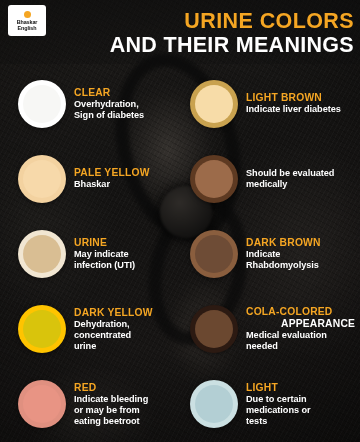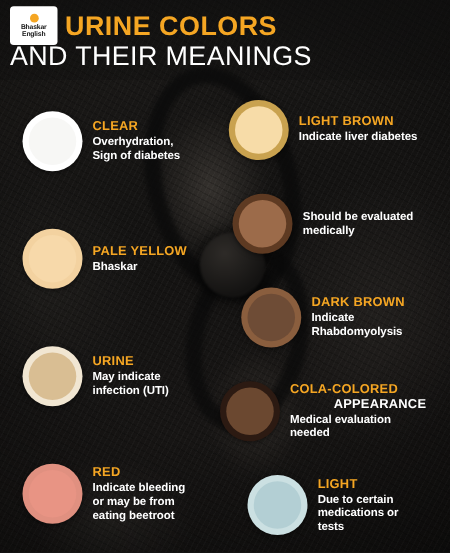--- a/index.html
+++ b/index.html
@@ -97,55 +97,55 @@
     font-size: 5.4px;
     font-weight: bold;
     color: #111;
     line-height: 6.2px;
     letter-spacing: -.1px;
   }
 
   .titles {
     position: absolute;
     left: 52px; right: 6px; top: 9px;
-    text-align: left;
+    text-align: right;
   }
   .title-1 {
     color: #F5A623;
     font-size: 21.5px;
     font-weight: bold;
     letter-spacing: .4px;
     line-height: 24px;
     white-space: nowrap;
   }
   .title-2 {
     color: #ffffff;
     font-size: 21.5px;
-    font-weight: normal;
+    font-weight: bold;
     letter-spacing: .3px;
     line-height: 25px;
     white-space: nowrap;
     margin-left: -44px;
   }
 
   
   .columns {
     position: absolute;
     top: 66px; left: 0; right: 0; bottom: 0;
     display: flex;
     z-index: 6;
   }
   .col {
     flex: 1;
     display: flex;
     flex-direction: column;
-    padding: 0 19px;
+    padding: 0 4px;
   }
   .col.left  { padding-left: 18px; }
-  .col.right { padding-left: 2px; align-items: center; }
+  .col.right { padding-left: 2px; }
 
   .item {
     flex: 1;
     display: flex;
     align-items: center;
     gap: 8px;
   }
 
   .swatch {
     flex: 0 0 auto;
@@ -230,20 +230,29 @@
       <div class="item">
         <div class="swatch" style="background: rgb(241, 230, 210);">
           <div class="swatch-inner" style="background: rgb(217, 190, 147);"></div>
         </div>
         <div class="texts">
           <div class="label">URINE</div>
           <div class="desc">May indicate<br>infection (UTI)</div>
         </div>
       </div>
       <div class="item">
+        <div class="swatch" style="background: rgb(255, 196, 0);">
+          <div class="swatch-inner" style="background: rgb(217, 196, 12);"></div>
+        </div>
+        <div class="texts">
+          <div class="label">DARK YELLOW</div>
+          <div class="desc">Dehydration,<br>concentrated<br>urine</div>
+        </div>
+      </div>
+      <div class="item">
         <div class="swatch" style="background: rgb(224, 144, 128);">
           <div class="swatch-inner" style="background: rgb(232, 148, 132);"></div>
         </div>
         <div class="texts">
           <div class="label">RED</div>
           <div class="desc">Indicate bleeding<br>or may be from<br>eating beetroot</div>
         </div>
       </div>
     </div>
   <div class="col right">

